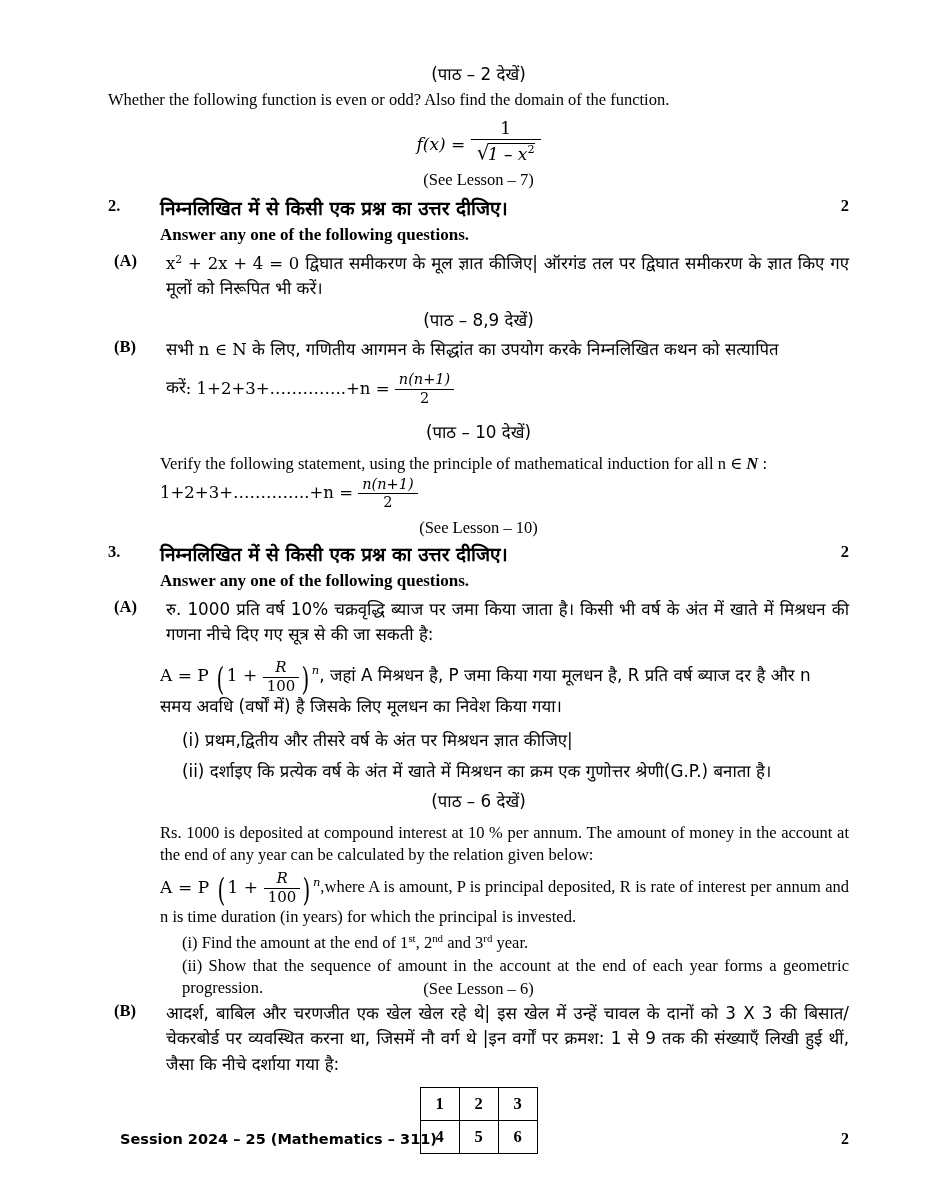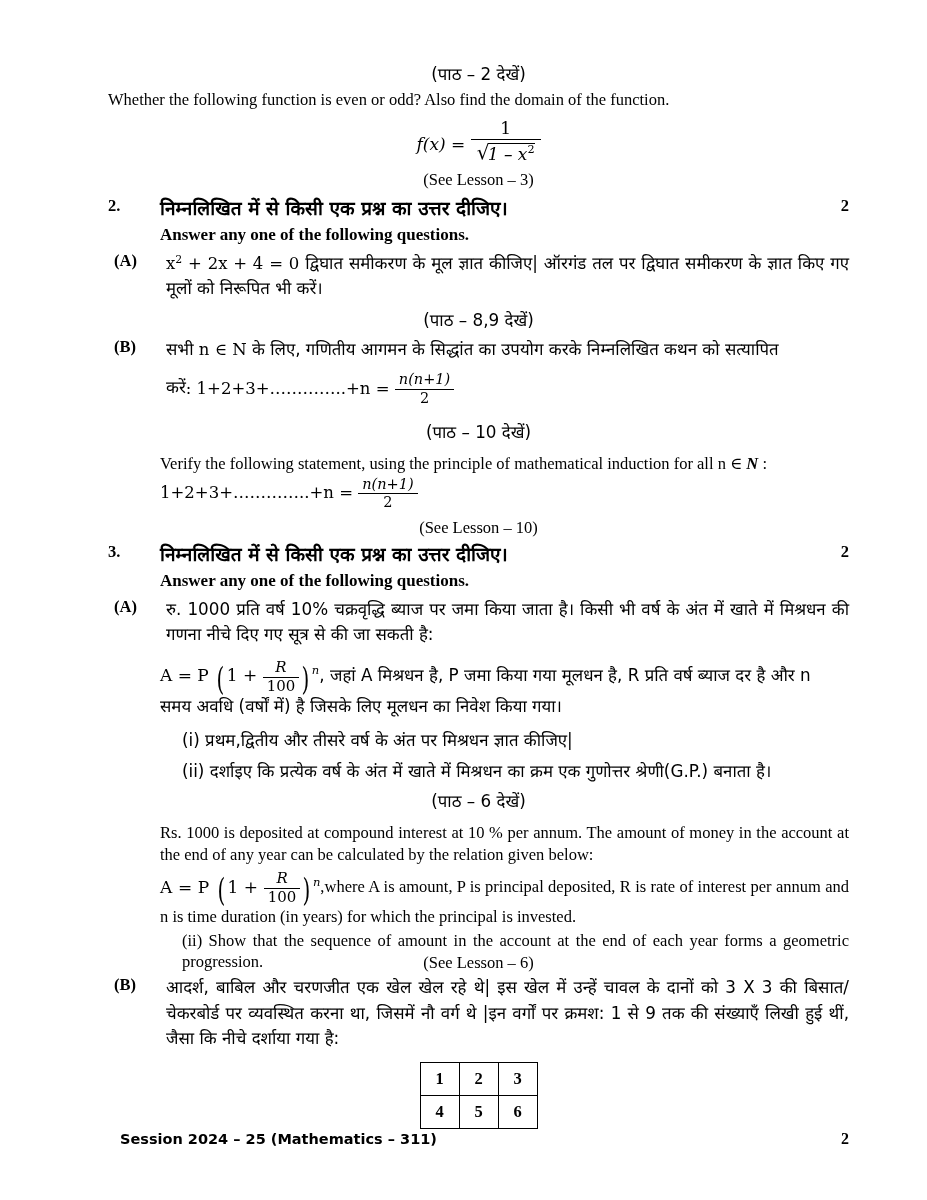--- a/index.html
+++ b/index.html
@@ -225,21 +225,21 @@
       <span class="mi">f(x) =</span>
       <span class="bigfrac">
         <span class="num">1</span>
         <span class="den">
           <span class="radical"><span class="bar"><span class="mi">1 – x</span><span class="sup">2</span></span></span>
         </span>
       </span>
     </span>
   </div>
 
-  <div class="right lesson-ref-en pad-t-6">(See Lesson – 3)</div>
+  <div class="right lesson-ref-en pad-t-6">(See Lesson – 7)</div>
 
   <div class="qrow pad-t-6">
     <div class="qnum">2.</div>
     <div class="qbody hi-head">निम्नलिखित में से किसी एक प्रश्न का उत्तर दीजिए।</div>
     <div class="marks">2</div>
   </div>
 
   <div class="indent en-head pad-t-4">Answer any one of the following questions.</div>
 
   <div class="qrow pad-t-6">
@@ -286,20 +286,21 @@
   <div class="indent hi pad-t-8" style="padding-left:74px">(i) प्रथम,द्वितीय और तीसरे वर्ष के अंत पर मिश्रधन ज्ञात कीजिए|</div>
 
   <div class="indent hi pad-t-6" style="padding-left:74px">(ii) दर्शाइए कि प्रत्येक वर्ष के अंत में खाते में मिश्रधन का क्रम एक गुणोत्तर श्रेणी(G.P.) बनाता है।</div>
 
   <div class="right lesson-ref-hi pad-t-4">(पाठ – 6 देखें)</div>
 
   <div class="indent en pad-t-10">Rs. 1000 is deposited at compound interest at 10 % per annum. The amount of money in the account at the end of any year can be calculated by the relation given below:</div>
 
   <div class="indent en pad-t-6" style="text-align:justify"><span class="math" style="font-size:17px"><span>A = P</span> <span class="paren-big">(</span><span>1 +</span> <span class="frac"><span class="num mi">R</span><span class="den">100</span></span><span class="paren-big">)</span><span class="pow-n">n</span></span><span>,where A is amount, P is principal deposited, R is rate of interest per annum and n is time duration (in years) for which the principal is invested.</span></div>
 
+  <div class="indent en pad-t-4" style="padding-left:74px"><span>(i) Find the amount at the end of 1</span><span class="sup">st</span><span>, 2</span><span class="sup">nd</span><span> and 3</span><span class="sup">rd</span><span> year.</span></div>
 
   <div style="display:flex; align-items:flex-end; padding-left:74px; padding-top:2px;">
     <div class="en" style="flex:1 1 auto;">(ii) Show that the sequence of amount in the account at the end of each year forms a geometric progression.</div>
   </div>
   <div class="right lesson-ref-en" style="margin-top:-20px;">(See Lesson – 6)</div>
 
   <div class="qrow pad-t-2">
     <div class="qnum sub">(B)</div>
     <div class="qbody hi">आदर्श, बाबिल और चरणजीत एक खेल खेल रहे थे| इस खेल में उन्हें चावल के दानों को 3 X 3 की बिसात/चेकरबोर्ड पर व्यवस्थित करना था, जिसमें नौ वर्ग थे |इन वर्गों पर क्रमश: 1 से 9 तक की संख्याएँ लिखी हुई थीं, जैसा कि नीचे दर्शाया गया है:</div>
   </div>

